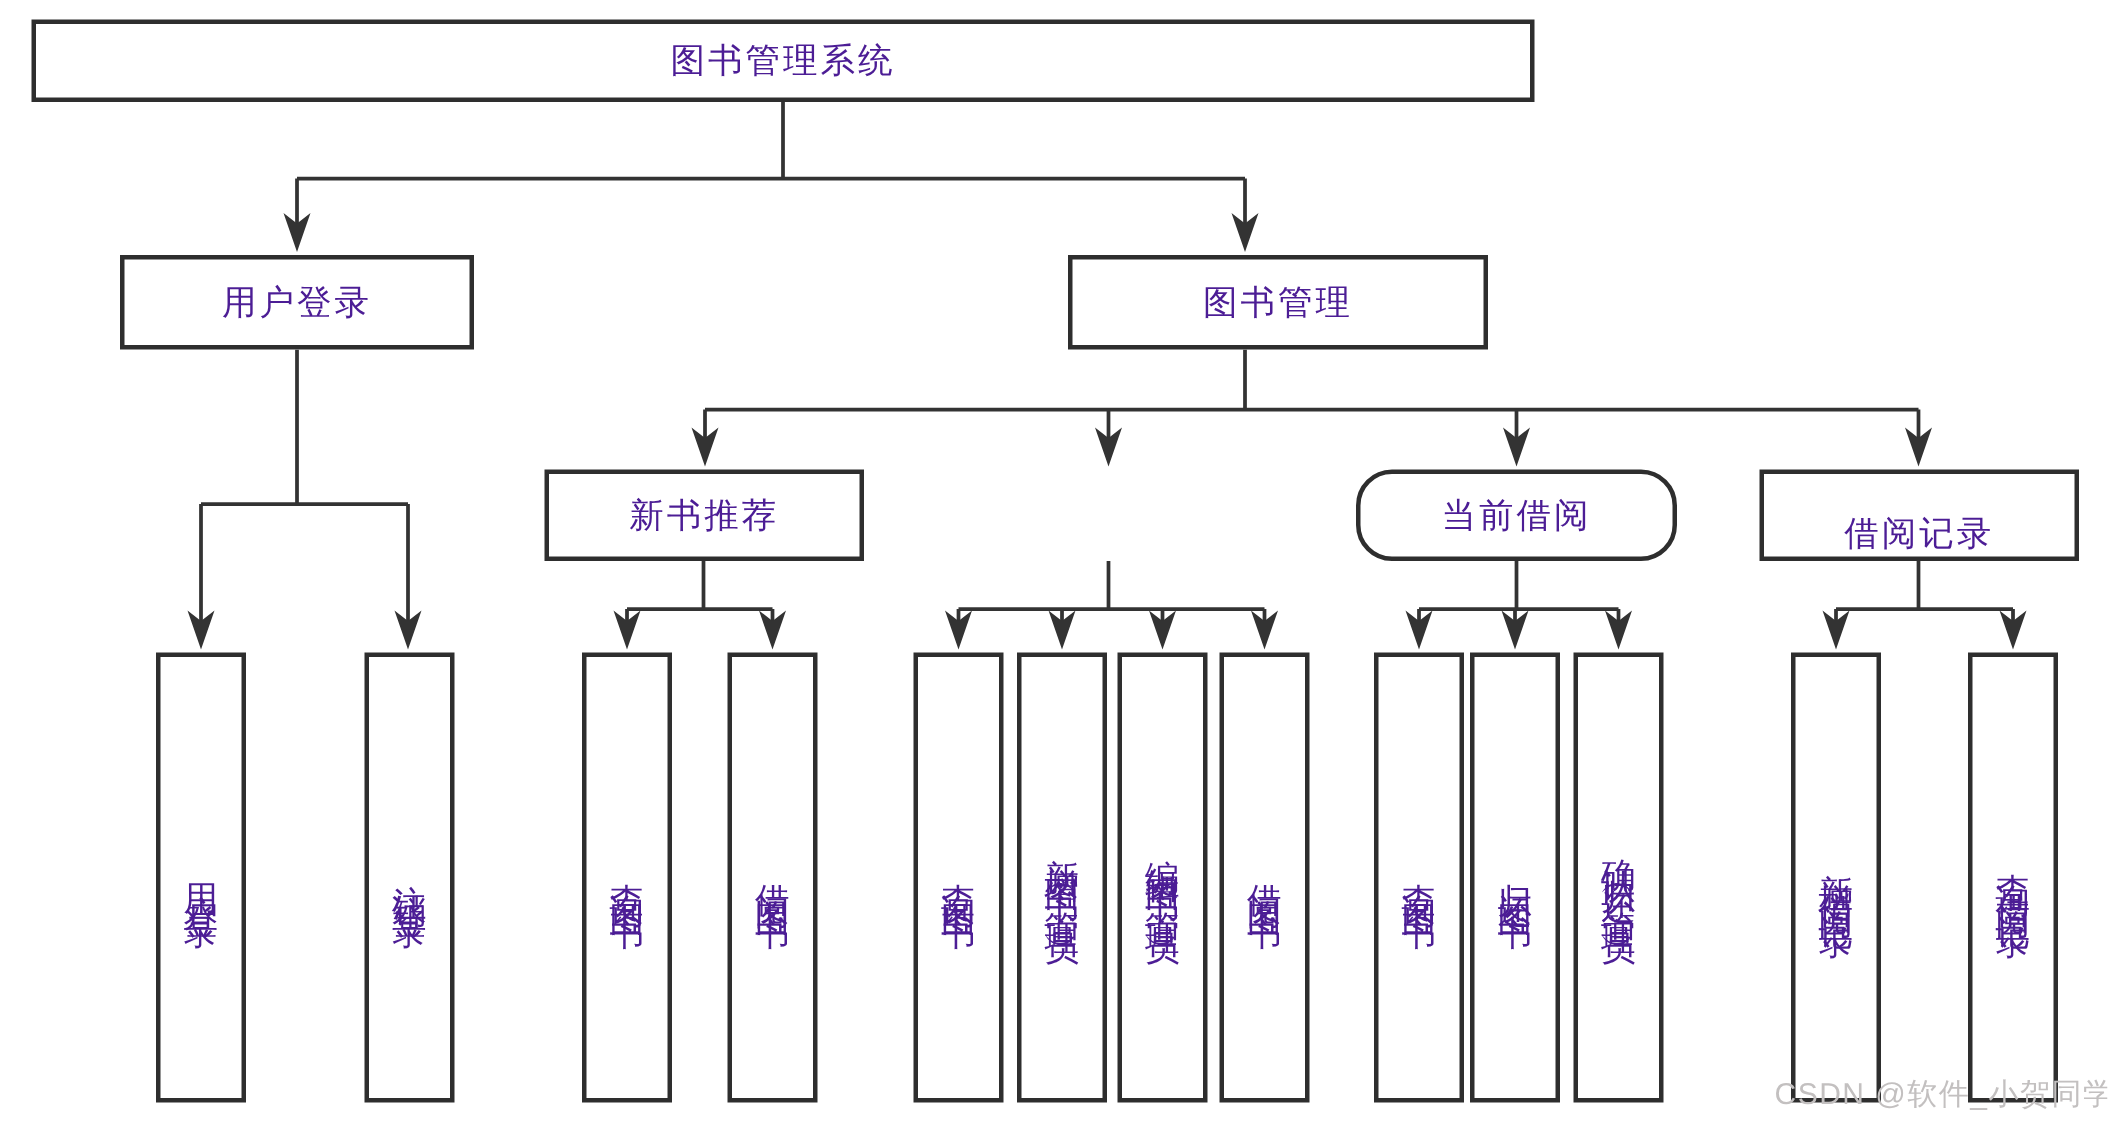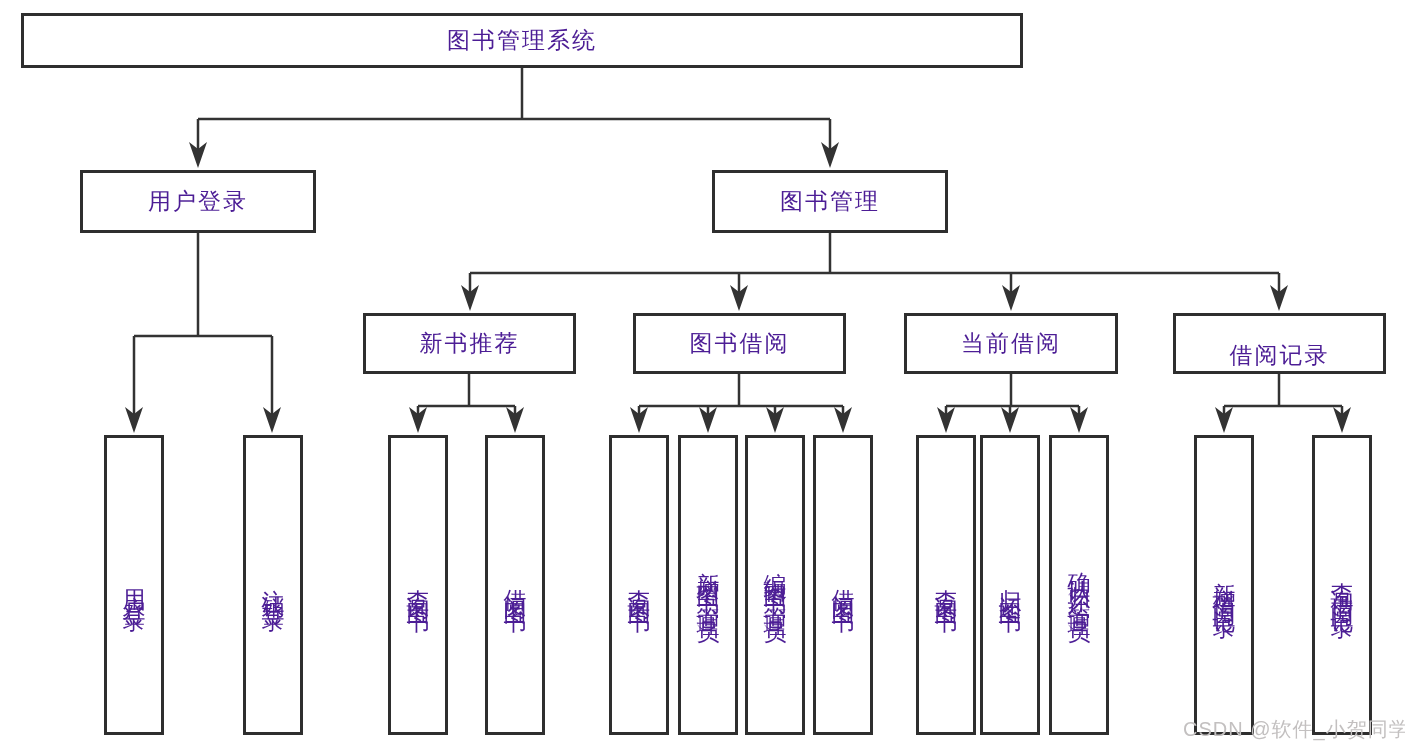--- a/index.html
+++ b/index.html
@@ -102,31 +102,28 @@
       <polygon points="1342,433 1333,407 1342,414 1351,407" fill="#333333"></polygon>
     </svg>
 
   <div class="node root" style="left:21px;top:13px;width:1002px;height:55px;">
     <span class="lbl">图书管理系统</span>
   </div>
 
   <div class="node" style="left:80px;top:170px;width:236px;height:63px;">
     <span class="lbl">用户登录</span>
   </div>
-  <div class="node" style="left:712px;top:170px;width:236px;height:63px;">
+  <div class="node" style="left:712px;top:170px;width:280px;height:63px;">
     <span class="lbl">图书管理</span>
   </div>
 
   <div class="node" style="left:363px;top:313px;width:213px;height:61px;">
     <span class="lbl">新书推荐</span>
   </div>
-  <div class="node" style="left:633px;top:313px;width:213px;height:61px;">
-    <span class="lbl">图书借阅</span>
-  </div>
-  <div class="node" style="left:904px;top:313px;width:214px;height:61px;">
+  <div class="node" style="left:904px;top:313px;width:214px;height:61px;border-radius:24px;">
     <span class="lbl">当前借阅</span>
   </div>
   <div class="node" style="left:1173px;top:313px;width:213px;height:61px;align-items:flex-end;">
     <span class="lbl">借阅记录</span>
   </div>
 
   <div class="node leaf" style="left:104px;top:435px;width:60px;height:300px;">
     <span class="lbl">用户登录</span>
   </div>
   <div class="node leaf" style="left:243px;top:435px;width:60px;height:300px;">

